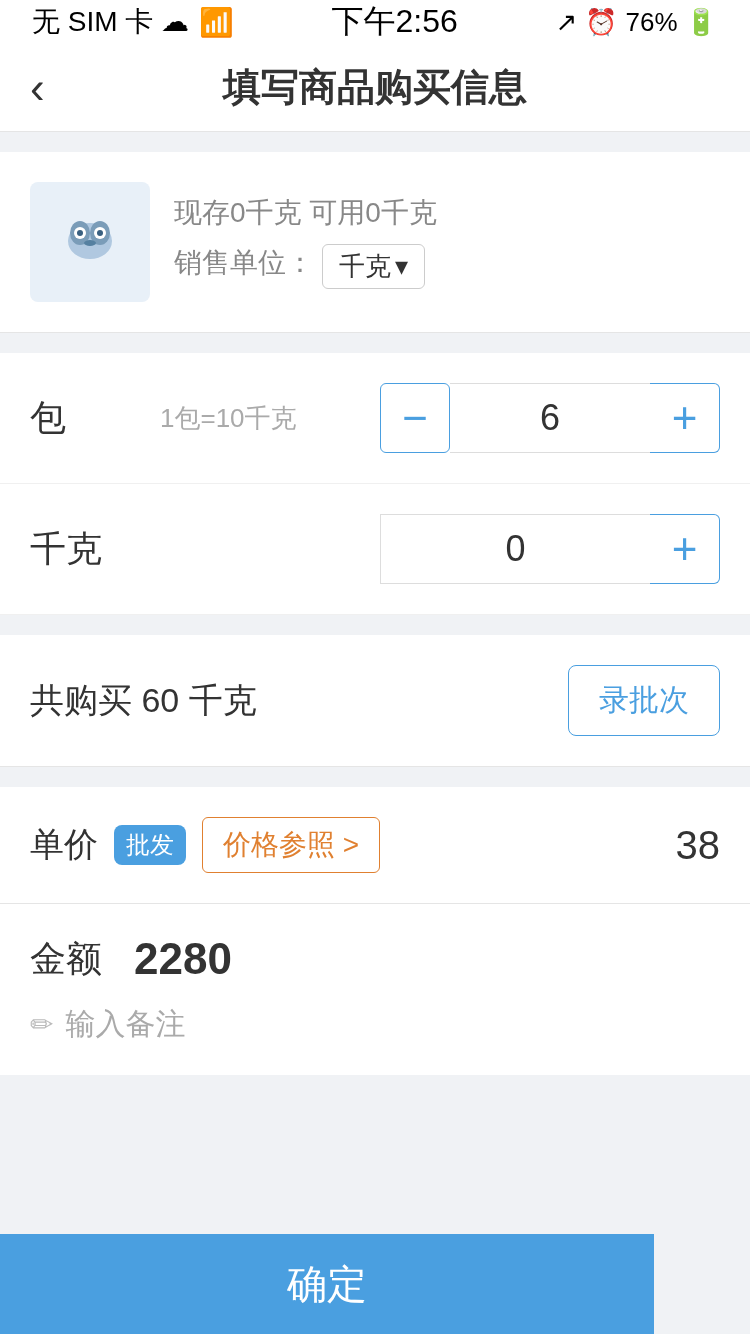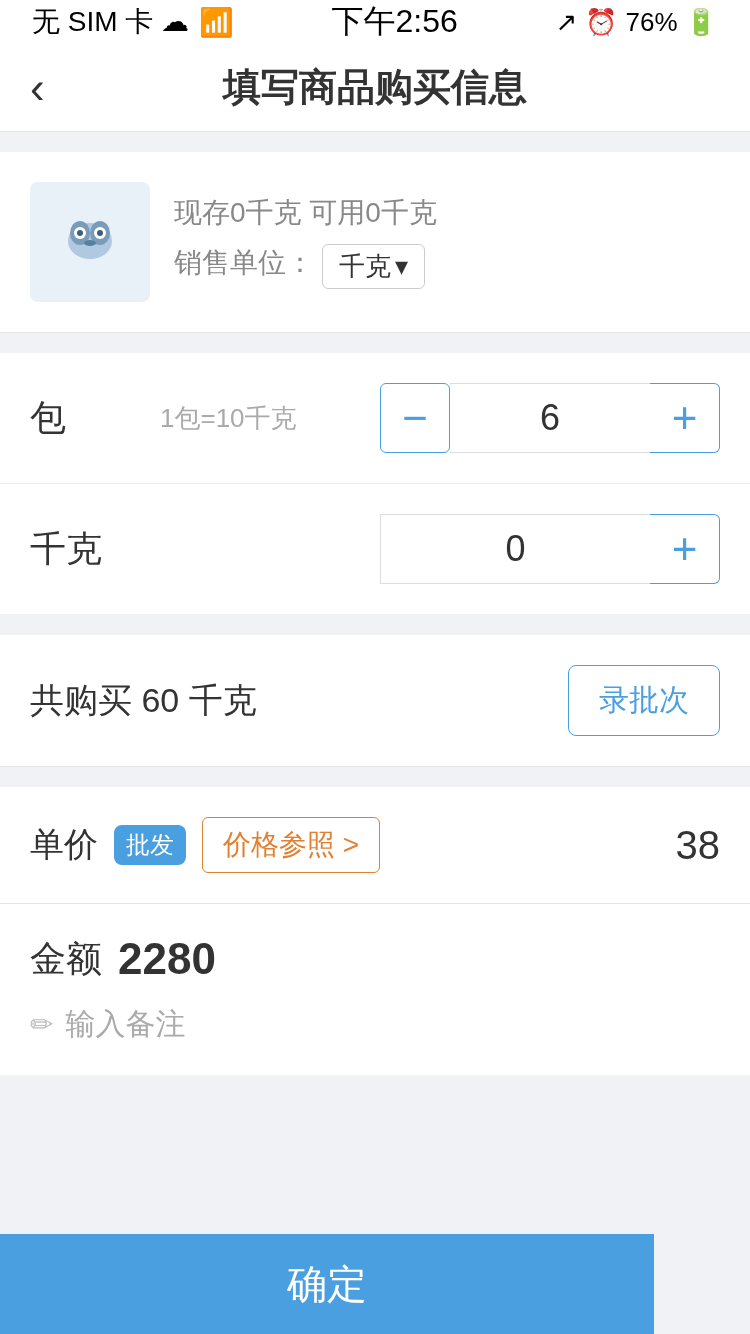--- a/index.html
+++ b/index.html
@@ -246,21 +246,21 @@
 
     
     .amount-section {
       background: #fff;
       margin-top: 0;
       padding: 30px;
     }
     .amount-row {
       display: flex;
       align-items: center;
-      gap: 16px;
+      gap: 32px;
       margin-bottom: 20px;
     }
     .amount-label {
       font-size: 36px;
       color: #333;
     }
     .amount-value {
       font-size: 44px;
       color: #333;
       font-weight: 600;

